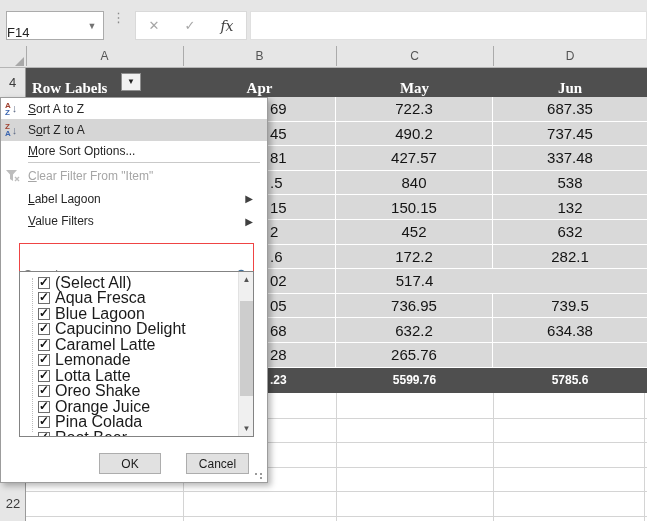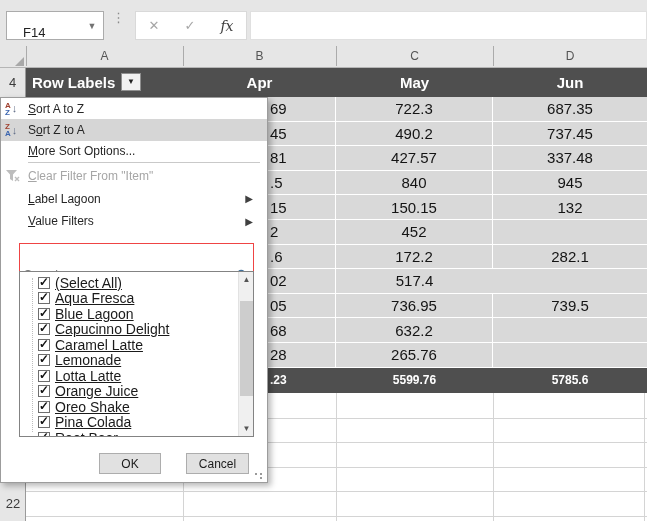--- a/index.html
+++ b/index.html
@@ -4,21 +4,21 @@
 <style>
   * { margin:0; padding:0; box-sizing:border-box; }
   html,body { width:647px; height:521px; overflow:hidden; }
   body { font-family:"Liberation Sans", sans-serif; background:#fff; }
   #stage { position:relative; width:647px; height:521px; background:#fff; overflow:hidden; }
 
   
   .topbar { position:absolute; left:0; top:0; width:647px; height:44px; background:#E6E6E6; }
   .namebox { position:absolute; left:6px; top:11px; width:98px; height:29px; background:#fff;
              border:1px solid #ABABAB; display:flex; align-items:center; }
-  .namebox .nb-text { flex:1; padding-left:16px; font-size:13px; color:#222;margin-top:14px; }
+  .namebox .nb-text { flex:1; padding-left:0; font-size:13px; color:#222;margin-top:14px; }
   .nb-caret { width:22px; text-align:center; color:#737373; font-size:9px; }
   .tb-dots { position:absolute; left:112px; top:13px; width:10px; text-align:center;
              color:#8a8a8a; font-size:13px; letter-spacing:0; line-height:9px; }
   .fxpanel { position:absolute; left:135px; top:11px; width:112px; height:29px; background:#fff;
              border:1px solid #D9D9D9; display:flex; align-items:center; justify-content:space-around; }
   .fx-x { color:#A6A6A6; font-size:13px; }
   .fx-check { color:#A6A6A6; font-size:13px; }
   .fx-fx { font-family:"DejaVu Serif", serif; font-style:italic; font-size:14px; color:#3d3d3d; }
   .fbar { position:absolute; left:250px; top:11px; width:397px; height:29px; background:#fff;
           border:1px solid #E0E0E0; font-size:13px; color:#222; padding:5px 6px; }
@@ -38,21 +38,21 @@
              font-size:13px; color:#3b3b3b; }
   .rowstrip-bottom { position:absolute; left:0; top:483px; width:26px; height:38px; background:#E6E6E6;
                      border-right:1px solid #9a9a9a; }
   .rownum22 { position:absolute; left:0; top:491px; width:26px; height:25px; display:flex;
               align-items:center; justify-content:center; font-size:13px; color:#3b3b3b; }
 
   
   .pgrid { display:grid; grid-template-columns:157px 153px 157px 1fr; }
   .phead { position:absolute; left:26px; top:68px; width:621px; height:29px; background:#4F4F4F;
            color:#fff; font-weight:bold; font-size:15px; }
-  .phead .pc { display:flex; align-items:center; justify-content:center; }
+  .phead .pc { display:flex; align-items:flex-end; justify-content:center;font-family:Liberation Serif, serif; }
   .phead .pc-a { justify-content:flex-start; padding-left:6px; position:relative; }
   .filterbtn { position:absolute; left:95px; top:5px; width:20px; height:18px; background:#F2F2F2;
                border:1px solid #8f8f8f; display:flex; align-items:center; justify-content:center; }
   .filterbtn span { font-size:8px; color:#222; line-height:1; }
   .prows { position:absolute; left:26px; top:97px; width:621px; }
   .prow { height:24.6px; background:#D9D9D9; border-bottom:1px solid #fff; font-size:15px; color:#141414; }
   .prow .pc, .pgt .pc { display:flex; align-items:center; justify-content:center; overflow:hidden; }
   .pc-b { justify-content:flex-start !important; padding-left:87px; }
   .pc-sep { border-right:1px solid #fff; }
   .pgt { position:absolute; left:26px; top:367.6px; width:621px; height:25.4px; background:#4F4F4F;
@@ -85,21 +85,21 @@
   .searchbox input { flex:1; border:none; outline:none; font-size:12px; color:#222; padding:0 4px;
                      font-family:"Liberation Sans", sans-serif; background:transparent; }
   .searchbox input::placeholder { color:#767676; opacity:1; }
   .searchbox .mag { width:22px; display:flex; align-items:center; justify-content:center; }
 
   .listbox { position:absolute; left:18px; top:173px; width:235px; height:166px; background:#fff;
              border:1px solid #838383; overflow:hidden; }
   .litems { position:absolute; left:0; top:3px; width:218px; }
   .treeline { position:absolute; left:12px; top:6px; bottom:4px; width:0;
               border-left:1px dotted #BDBDBD; }
-  .li { height:15.5px; display:flex; align-items:center; padding-left:18px; font-size:14px; color:#1a1a1a;text-decoration:underline; }
+  .li { height:15.5px; display:flex; align-items:center; padding-left:18px; font-size:16px; color:#1a1a1a; }
   .cbx { width:12px; height:12px; border:1px solid #6e6e6e; background:#fff; margin-right:5px;
          position:relative; flex:none; }
   .cbx::after { content:"✓"; position:absolute; left:0px; top:-3px; font-size:12px; font-weight:bold; color:#111; }
   .lscroll { position:absolute; right:0; top:0; width:15px; height:164px; background:#F0F0F0;
              border-left:1px solid #E2E2E2; }
   .lsbtn { position:absolute; left:0; width:15px; height:15px; display:flex; align-items:center;
            justify-content:center; font-size:8px; color:#555; }
   .lsthumb { position:absolute; left:1px; top:29px; width:13px; height:95px; background:#CDCDCD; }
 
   .btn { position:absolute; top:355px; height:21px; background:#E1E1E1; border:1px solid #ADADAD;
@@ -174,32 +174,33 @@
     <div class="prow pgrid">
         <div class="pc pc-sep"></div>
         <div class="pc pc-b pc-sep">81</div>
         <div class="pc pc-sep">427.57</div>
         <div class="pc">337.48</div>
       </div>
     <div class="prow pgrid">
         <div class="pc pc-sep"></div>
         <div class="pc pc-b pc-sep">.5</div>
         <div class="pc pc-sep">840</div>
-        <div class="pc">945</div>
+        <div class="pc">538</div>
       </div>
     <div class="prow pgrid">
         <div class="pc pc-sep"></div>
         <div class="pc pc-b pc-sep">15</div>
         <div class="pc pc-sep">150.15</div>
         <div class="pc">132</div>
       </div>
     <div class="prow pgrid">
         <div class="pc pc-sep"></div>
         <div class="pc pc-b pc-sep">2</div>
         <div class="pc pc-sep">452</div>
+        <div class="pc">632</div>
       </div>
     <div class="prow pgrid">
         <div class="pc pc-sep"></div>
         <div class="pc pc-b pc-sep">.6</div>
         <div class="pc pc-sep">172.2</div>
         <div class="pc">282.1</div>
       </div>
     <div class="prow pgrid">
         <div class="pc pc-sep"></div>
         <div class="pc pc-b pc-sep">02</div>
@@ -208,20 +209,21 @@
     <div class="prow pgrid">
         <div class="pc pc-sep"></div>
         <div class="pc pc-b pc-sep">05</div>
         <div class="pc pc-sep">736.95</div>
         <div class="pc">739.5</div>
       </div>
     <div class="prow pgrid">
         <div class="pc pc-sep"></div>
         <div class="pc pc-b pc-sep">68</div>
         <div class="pc pc-sep">632.2</div>
+        <div class="pc">634.38</div>
       </div>
     <div class="prow pgrid">
         <div class="pc pc-sep"></div>
         <div class="pc pc-b pc-sep">28</div>
         <div class="pc pc-sep">265.76</div>
       </div>
   </div>
 
   <div class="pgt pgrid">
     <div class="pc"></div>
@@ -336,25 +338,25 @@
         <div class="li">
             <span class="cbx"></span>
             <span>Lemonade</span>
           </div>
         <div class="li">
             <span class="cbx"></span>
             <span>Lotta Latte</span>
           </div>
         <div class="li">
             <span class="cbx"></span>
+            <span>Oreo Shake</span>
+          </div>
+        <div class="li">
+            <span class="cbx"></span>
             <span>Orange Juice</span>
-          </div>
-        <div class="li">
-            <span class="cbx"></span>
-            <span>Oreo Shake</span>
           </div>
         <div class="li">
             <span class="cbx"></span>
             <span>Pina Colada</span>
           </div>
         <div class="li">
             <span class="cbx"></span>
             <span>Root Beer</span>
           </div>
       </div>

